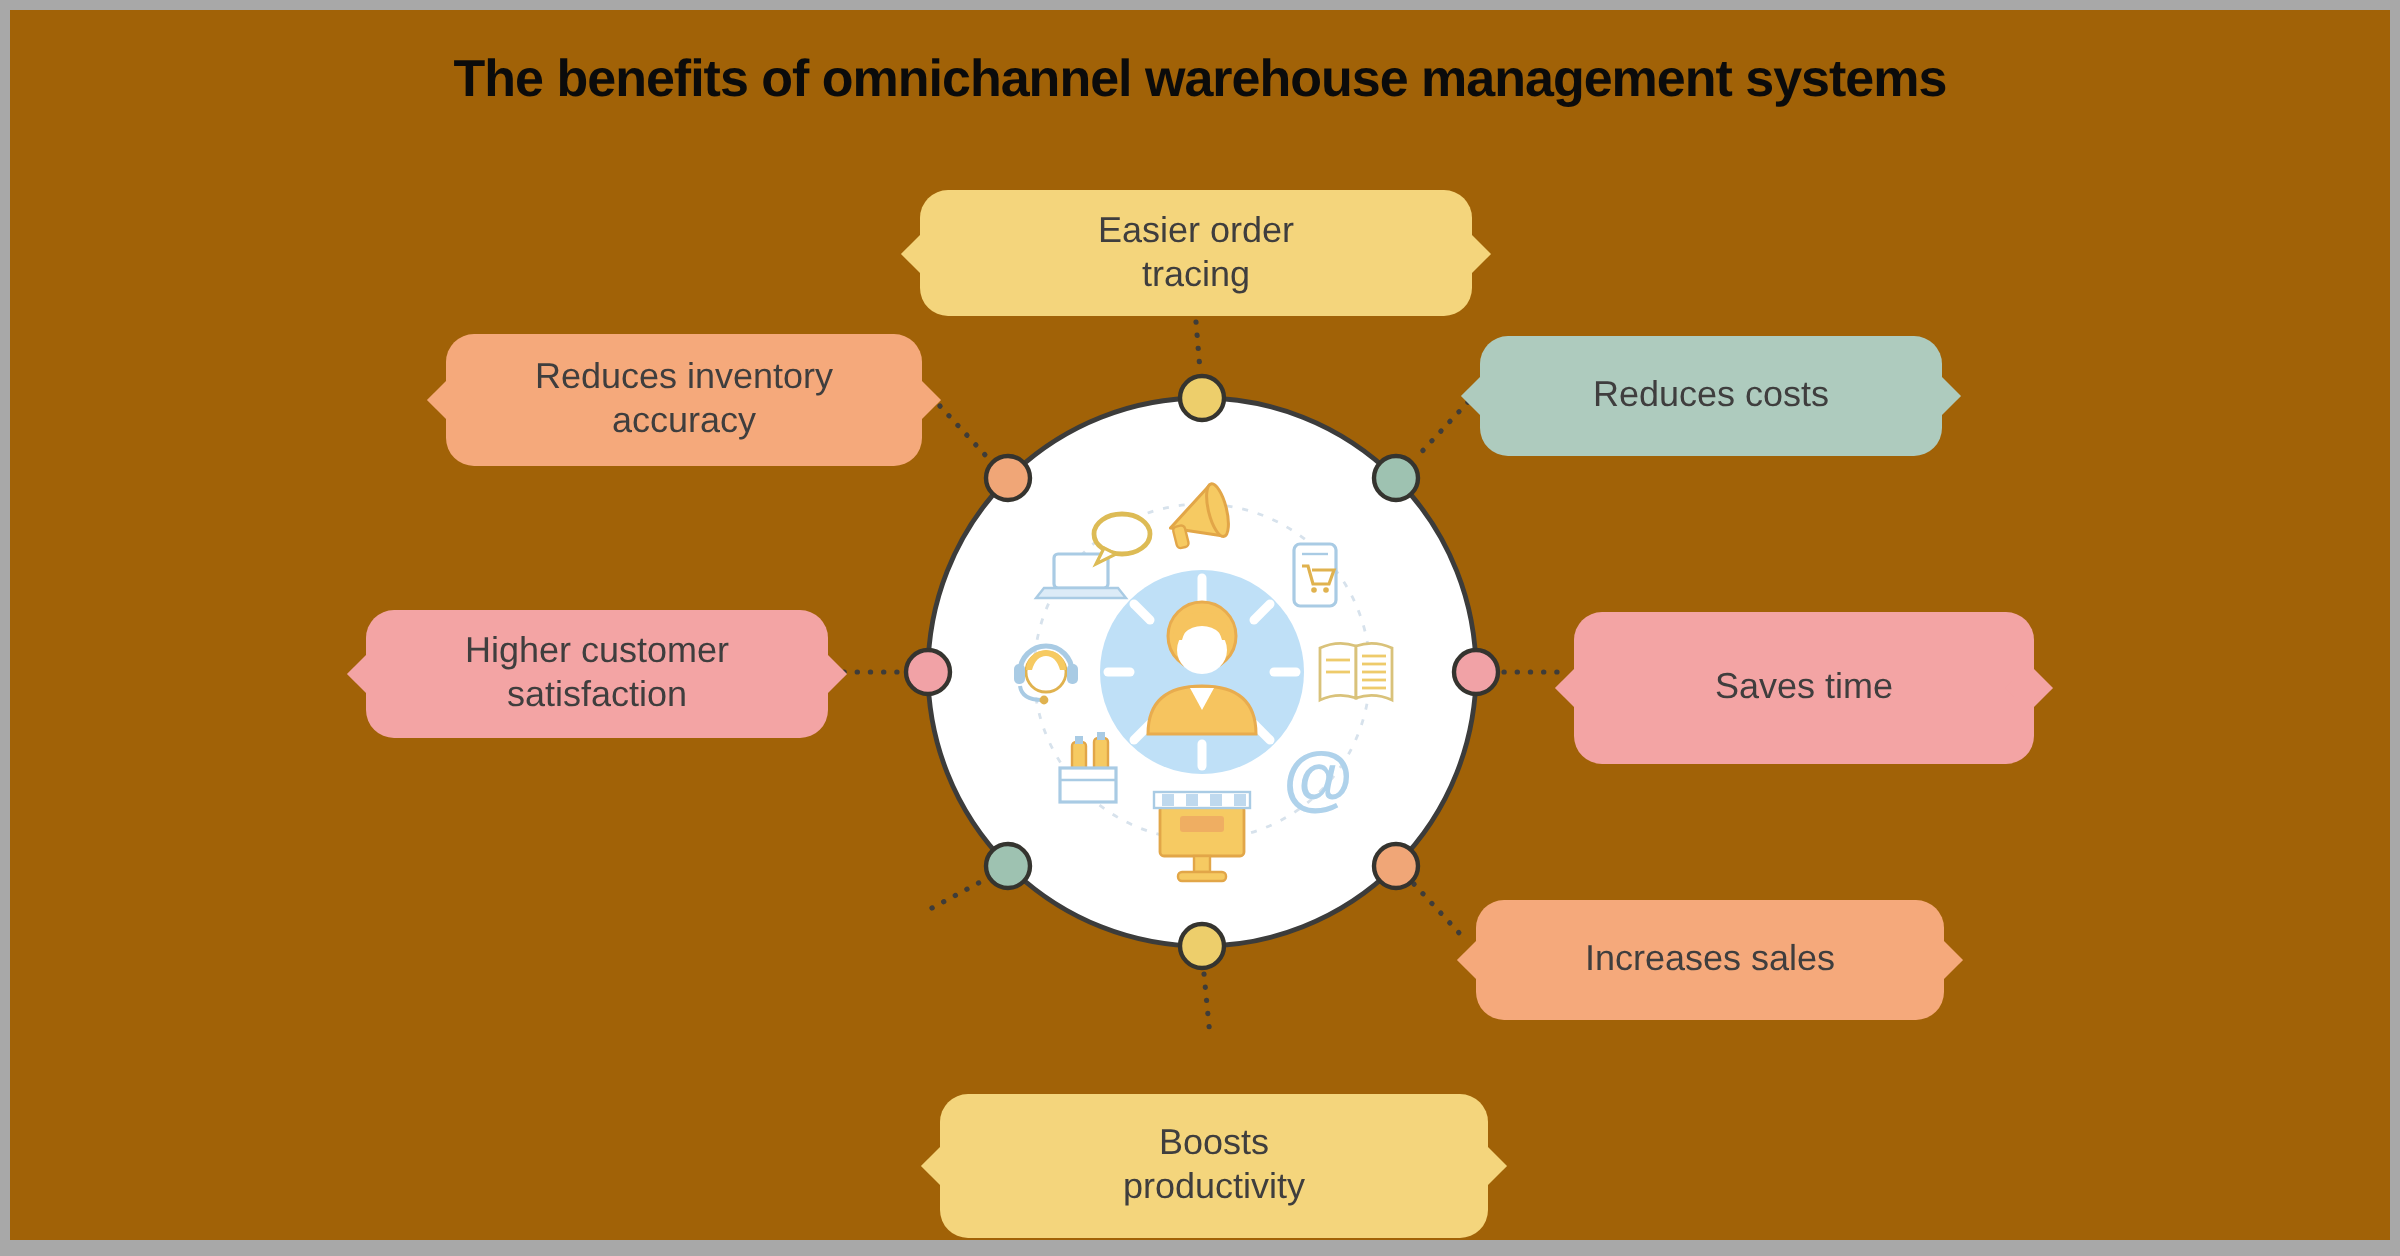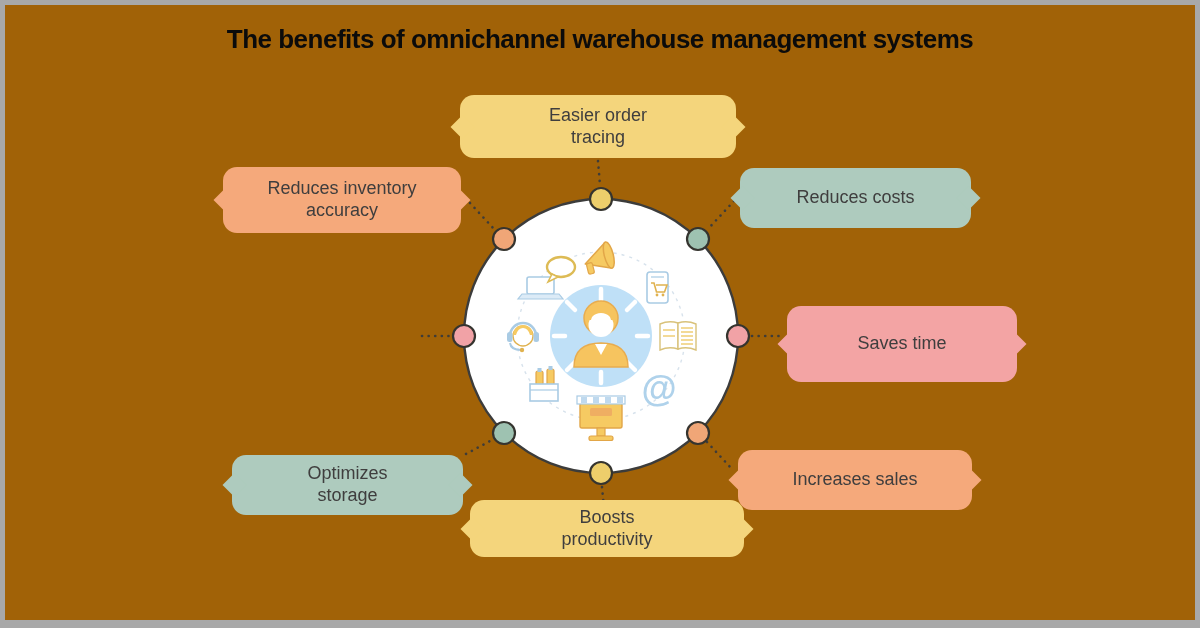--- a/index.html
+++ b/index.html
@@ -57,21 +57,21 @@
   .c-green,.c-green::before,.c-green::after{background:#AECBBE;}
   .c-pink,.c-pink::before,.c-pink::after{background:#F3A4A4;}
 
   .b-top{left:460px;top:95px;width:276px;height:63px;}
   .b-topleft{left:223px;top:167px;width:238px;height:66px;}
   .b-topright{left:740px;top:168px;width:231px;height:60px;}
   .b-left{left:183px;top:305px;width:231px;height:64px;}
   .b-right{left:787px;top:306px;width:230px;height:76px;}
   .b-bottomleft{left:232px;top:455px;width:231px;height:60px;}
   .b-bottomright{left:738px;top:450px;width:234px;height:60px;justify-content:center;}
-  .b-bottom{left:470px;top:500px;width:274px;height:57px;}
+  .b-bottom{left:470px;top:547px;width:274px;height:72px;}
 </style>
 </head>
 <body>
 
 <div class="canvas">
 
   <div class="frame"></div>
 
   <div class="title">The benefits of omnichannel warehouse management systems</div>
 
@@ -198,26 +198,26 @@
     <span>Easier order
 tracing</span>
   </div>
   <div class="benefit b-topleft c-orange">
     <span>Reduces inventory
 accuracy</span>
   </div>
   <div class="benefit b-topright c-green">
     <span>Reduces costs</span>
   </div>
+  <div class="benefit b-left c-pink">
+    <span>Higher customer
+satisfaction</span>
+  </div>
   <div class="benefit b-right c-pink">
     <span>Saves time</span>
-  </div>
-  <div class="benefit b-bottomleft c-green">
-    <span>Optimizes
-storage</span>
   </div>
   <div class="benefit b-bottomright c-orange">
     <span>Increases sales</span>
   </div>
   <div class="benefit b-bottom c-yellow">
     <span>Boosts
 productivity</span>
   </div>
 
 </div>

